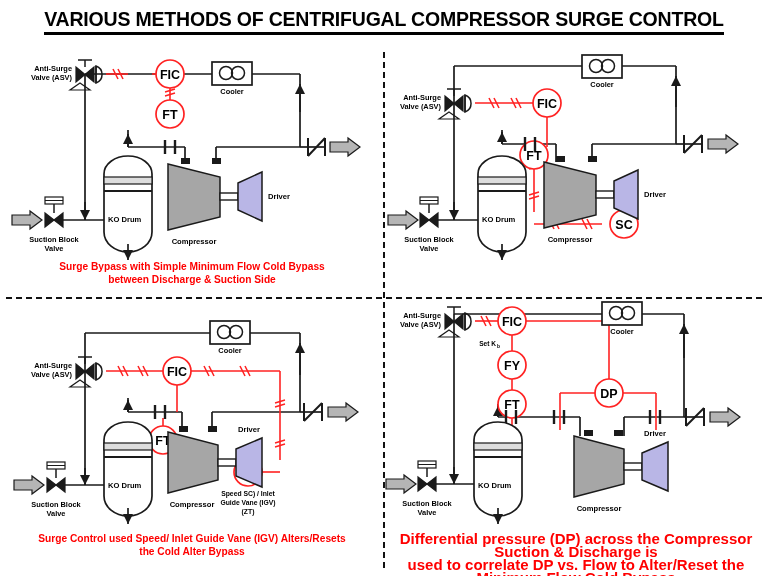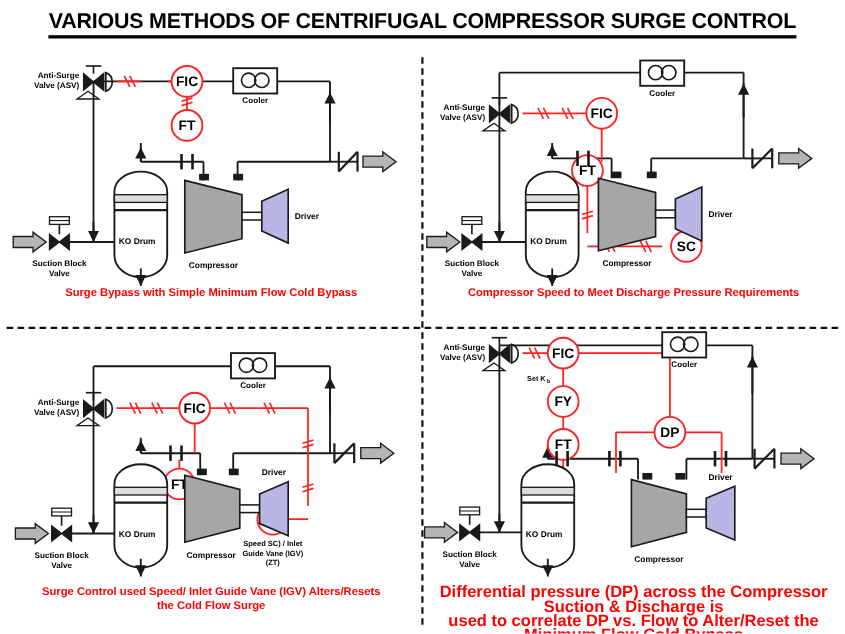--- a/index.html
+++ b/index.html
@@ -164,20 +164,21 @@
         <path d="M308,86 L308,104"></path>
           <path d="M308,104 L325,86"></path>
           <path d="M325,86 L325,104"></path>
       </g>
       <g>
         <path d="M330,90 L348,90 L348,86 L360,95 L348,104 L348,100 L330,100 z" fill="#b5b5b5" stroke="#1a1a1a" stroke-width="1.2"></path>
       </g>
     </svg>
     <div class="caption">
       <div>Surge Bypass with Simple Minimum Flow Cold Bypass</div>
+      <div>between Discharge &amp; Suction Side</div>
     </div>
   </div>
 
   <div class="quad" id="q2">
     <svg width="384" height="210" viewBox="0 0 384 210">
       <defs>
         <marker id="ar2" markerWidth="8" markerHeight="8" refX="6" refY="3" orient="auto">
           <path d="M0,0 L6,3 L0,6 z" fill="#1a1a1a"></path>
         </marker>
       </defs>
@@ -295,21 +296,20 @@
       <g stroke="#1a1a1a" stroke-width="2" fill="none">
         <path d="M300,83 L300,101"></path>
           <path d="M300,101 L318,83"></path>
           <path d="M318,83 L318,101"></path>
       </g>
       <g>
         <path d="M324,87 L342,87 L342,83 L354,92 L342,101 L342,97 L324,97 z" fill="#b5b5b5" stroke="#1a1a1a" stroke-width="1.2"></path>
       </g>
     </svg>
     <div class="caption">
-      <div>Compressor Speed to Meet Discharge Pressure Requirements</div>
     </div>
   </div>
 
   <div class="quad" id="q3">
     <svg width="384" height="235" viewBox="0 0 384 235">
       <defs>
         <marker id="ar3" markerWidth="8" markerHeight="8" refX="6" refY="3" orient="auto">
           <path d="M0,0 L6,3 L0,6 z" fill="#1a1a1a"></path>
         </marker>
       </defs>
@@ -431,21 +431,21 @@
         <path d="M304,103 L304,121"></path>
           <path d="M304,121 L322,103"></path>
           <path d="M322,103 L322,121"></path>
       </g>
       <g>
         <path d="M328,107 L346,107 L346,103 L358,112 L346,121 L346,117 L328,117 z" fill="#b5b5b5" stroke="#1a1a1a" stroke-width="1.2"></path>
       </g>
     </svg>
     <div class="caption">
       <div>Surge Control used Speed/ Inlet Guide Vane (IGV) Alters/Resets</div>
-      <div>the Cold Flow Surge</div>
+      <div>the Cold Alter Bypass</div>
     </div>
   </div>
 
   <div class="quad" id="q4">
     <svg width="384" height="235" viewBox="0 0 384 235">
       <defs>
         <marker id="ar4" markerWidth="8" markerHeight="8" refX="6" refY="3" orient="auto">
           <path d="M0,0 L6,3 L0,6 z" fill="#1a1a1a"></path>
         </marker>
       </defs>

